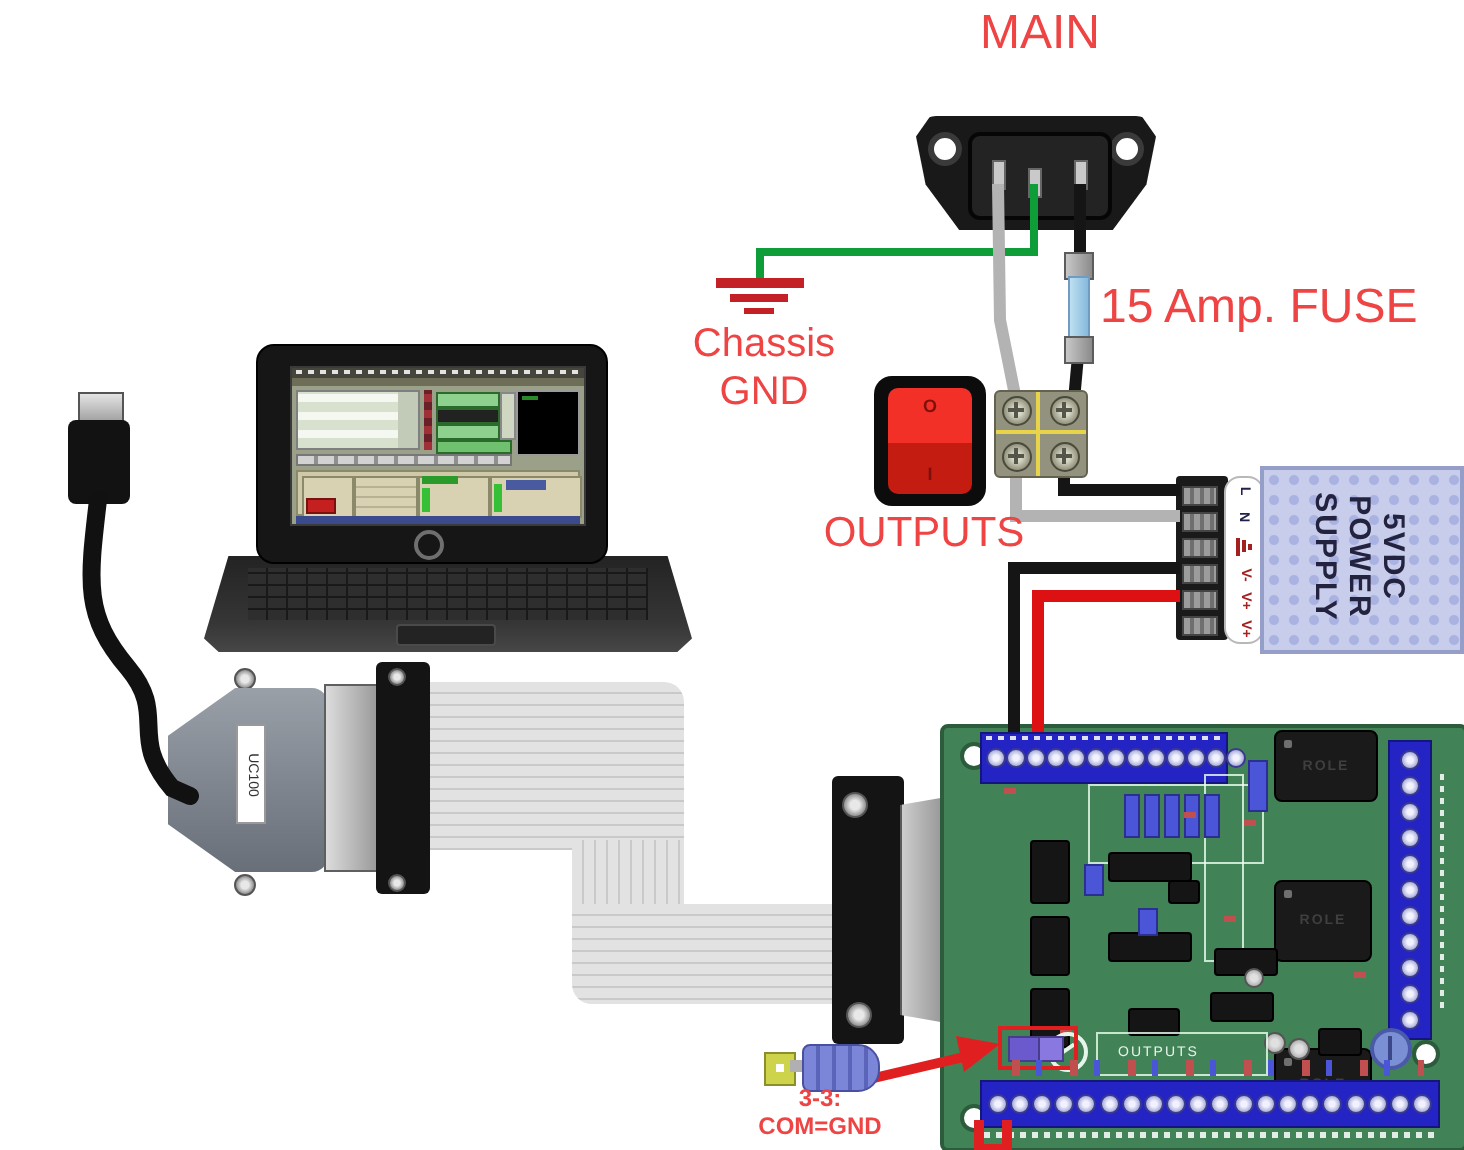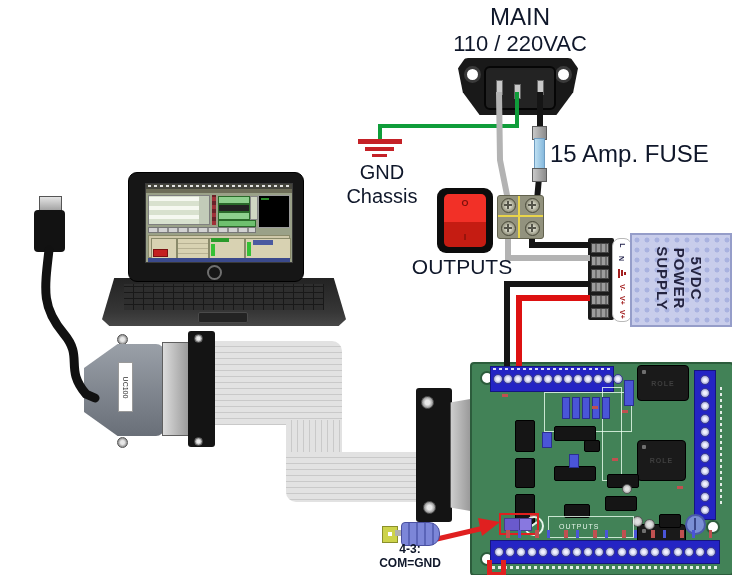--- a/index.html
+++ b/index.html
@@ -1,19 +1,19 @@
 <!DOCTYPE html>
 <html><head>
 <meta charset="utf-8">
 <style>
   html,body{margin:0;padding:0;background:#fff;}
   #canvas{position:relative;width:732px;height:575px;background:#ffffff;overflow:hidden;
           font-family:"Liberation Sans",sans-serif;}
   .abs{position:absolute;}
-  .red-label{color:#0f172a;text-align:center;line-height:1.15;z-index:9;}
+  .red-label{color:#ef4444;text-align:center;line-height:1.15;z-index:9;}
   
   .inlet-body{background:#191919;border-radius:10px;
     clip-path:polygon(0 18%,6% 0,94% 0,100% 18%,96% 60%,82% 100%,18% 100%,4% 60%);}
   .inlet-hole{width:11px;height:11px;border-radius:50%;background:#fff;border:3px solid #3a3a3a;}
   .inlet-recess{background:#232323;border:2px solid #060606;border-radius:6px;}
   .inlet-pin{width:5px;height:13px;background:#c9c9c9;border:1px solid #666;}
   
   .rocker-bezel{background:#0c0c0c;border-radius:9px;}
   .rocker{background:linear-gradient(180deg,#f23027 0 52%,#c51c12 52%);border-radius:5px;
     display:flex;flex-direction:column;align-items:center;justify-content:space-between;
@@ -101,21 +101,20 @@
 
     <polyline points="590,284 507,284 507,366" fill="none" stroke="#151515" stroke-width="6"></polyline>
     <polyline points="590,298 519,298 519,366" fill="none" stroke="#dd1111" stroke-width="6"></polyline>
 
     <line x1="437" y1="539" x2="484" y2="528" stroke="#e02020" stroke-width="5"></line>
     <polygon points="500,522 478,518 482,536" fill="#e02020"></polygon>
   </svg>
 
   <div class="abs red-label" style="left:430px;top:3px;width:180px;font-size:24px;">
     <div>MAIN</div>
-    <div style="font-size:22px;">110 / 220VAC</div>
   </div>
 
   <div class="abs z2" style="left:458px;top:58px;width:120px;height:57px;">
     <div class="abs inlet-body" style="left:0;top:0;width:120px;height:57px;"></div>
     <div class="abs inlet-hole" style="left:6px;top:8px;"></div>
     <div class="abs inlet-hole" style="left:97px;top:8px;"></div>
     <div class="abs inlet-recess" style="left:26px;top:8px;width:68px;height:40px;"></div>
     <div class="abs inlet-pin" style="left:38px;top:22px;"></div>
     <div class="abs inlet-pin" style="left:56px;top:26px;"></div>
     <div class="abs inlet-pin" style="left:79px;top:22px;"></div>
@@ -127,22 +126,22 @@
     <div class="abs fuse-cap" style="left:0;top:42px;width:13px;height:12px;"></div>
   </div>
   <div class="abs red-label" style="left:550px;top:140px;width:170px;font-size:24px;text-align:left;">15 Amp. FUSE</div>
 
   <div class="abs z4">
     <div class="abs" style="left:358px;top:139px;width:44px;height:5px;background:#c42127;"></div>
     <div class="abs" style="left:365px;top:147px;width:29px;height:4px;background:#c42127;"></div>
     <div class="abs" style="left:372px;top:154px;width:15px;height:3px;background:#c42127;"></div>
   </div>
   <div class="abs red-label" style="left:338px;top:160px;width:88px;font-size:20px;line-height:24px;">
+    <div>Chassis</div>
     <div>GND</div>
-    <div>Chassis</div>
   </div>
 
   <div class="abs rocker-bezel z2" style="left:437px;top:188px;width:56px;height:65px;">
     <div class="rocker abs" style="left:7px;top:6px;width:42px;height:53px;">
       <span class="mk">O</span>
       <span class="mk">I</span>
     </div>
   </div>
   <div class="abs red-label" style="left:406px;top:254px;width:112px;font-size:21px;line-height:25px;">
     <div>OUTPUTS</div>
@@ -398,17 +397,17 @@
   </div>
 
   <div class="abs z4" style="left:382px;top:521px;width:56px;height:24px;">
     <div class="abs" style="left:0;top:5px;width:14px;height:15px;background:#cdd34a;border:1px solid #8a8f2a;">
       <div style="position:absolute;left:5px;top:5px;width:4px;height:4px;background:#fff;"></div>
     </div>
     <div class="abs" style="left:13px;top:9px;width:7px;height:6px;background:#b0b0b0;"></div>
     <div class="abs" style="left:19px;top:1px;width:37px;height:22px;background:#7c86d8;border:1px solid #4a50a0;border-radius:4px 11px 11px 4px;background-image:repeating-linear-gradient(90deg,transparent 0 6px,#5a64b8 6px 8px);"></div>
   </div>
   <div class="abs red-label" style="left:368px;top:543px;width:84px;font-size:12px;font-weight:bold;">
-    <div>4-3:</div>
+    <div>3-3:</div>
     <div>COM=GND</div>
   </div>
 
 </div>
 
 </body></html>

